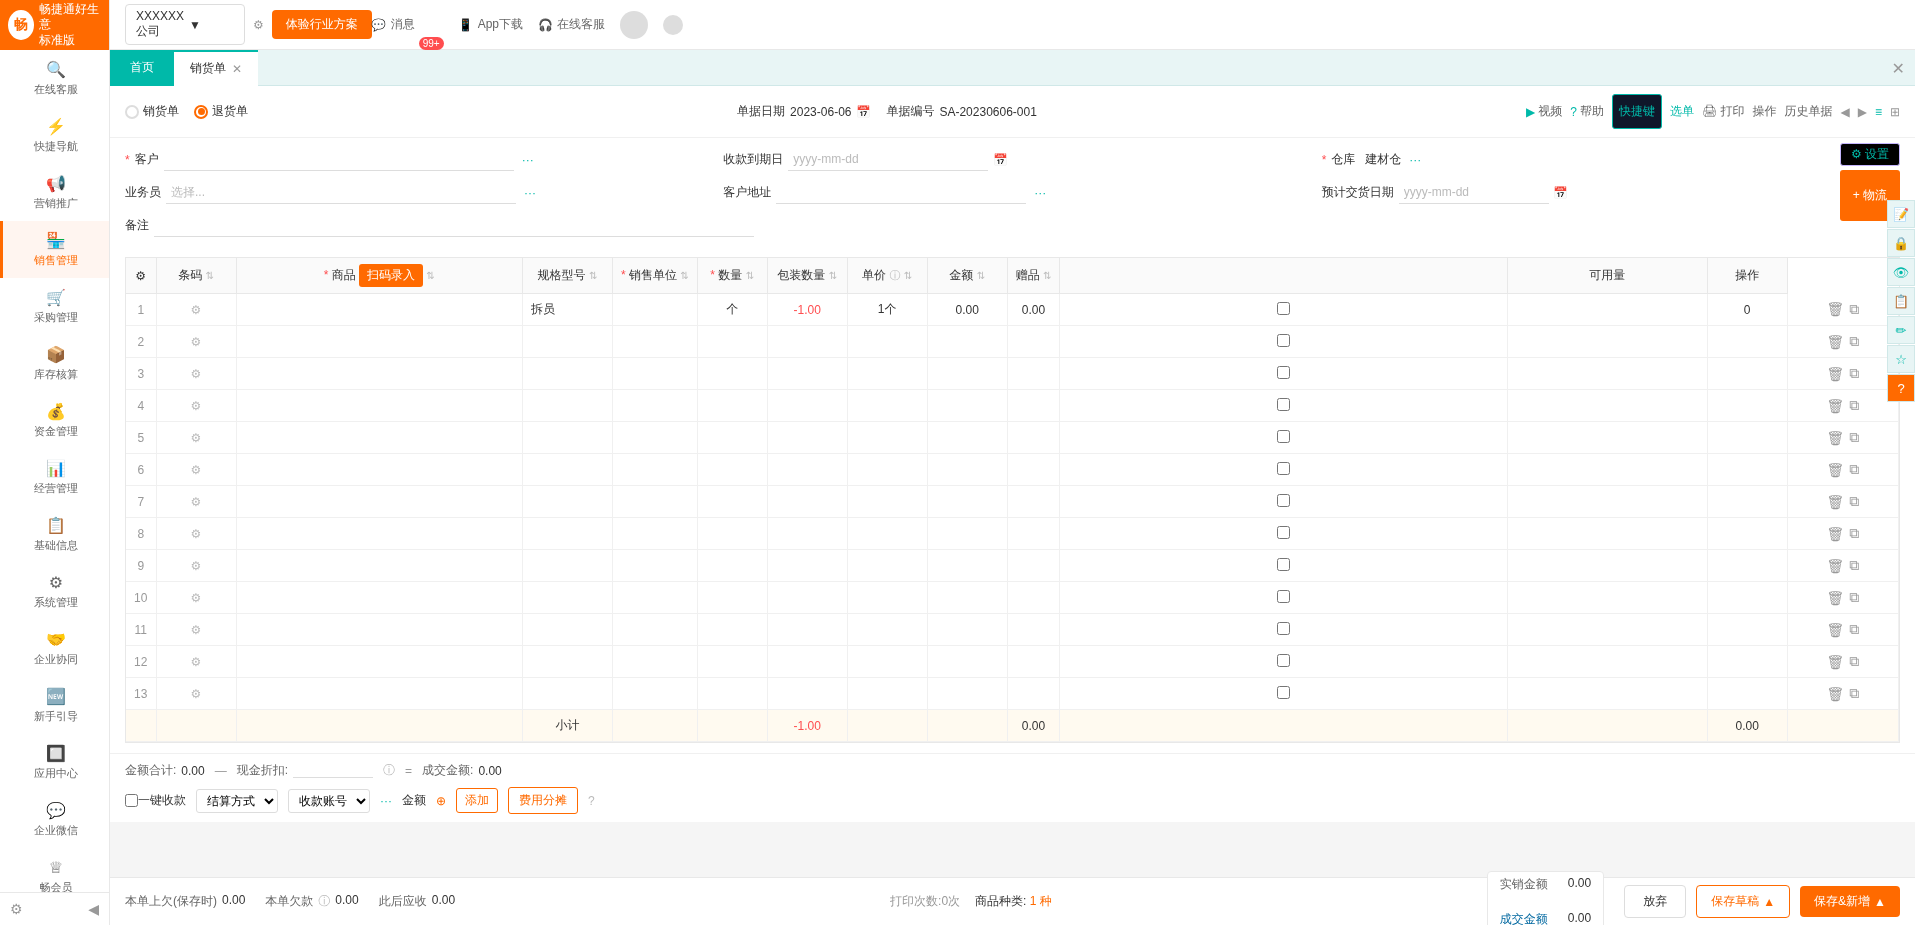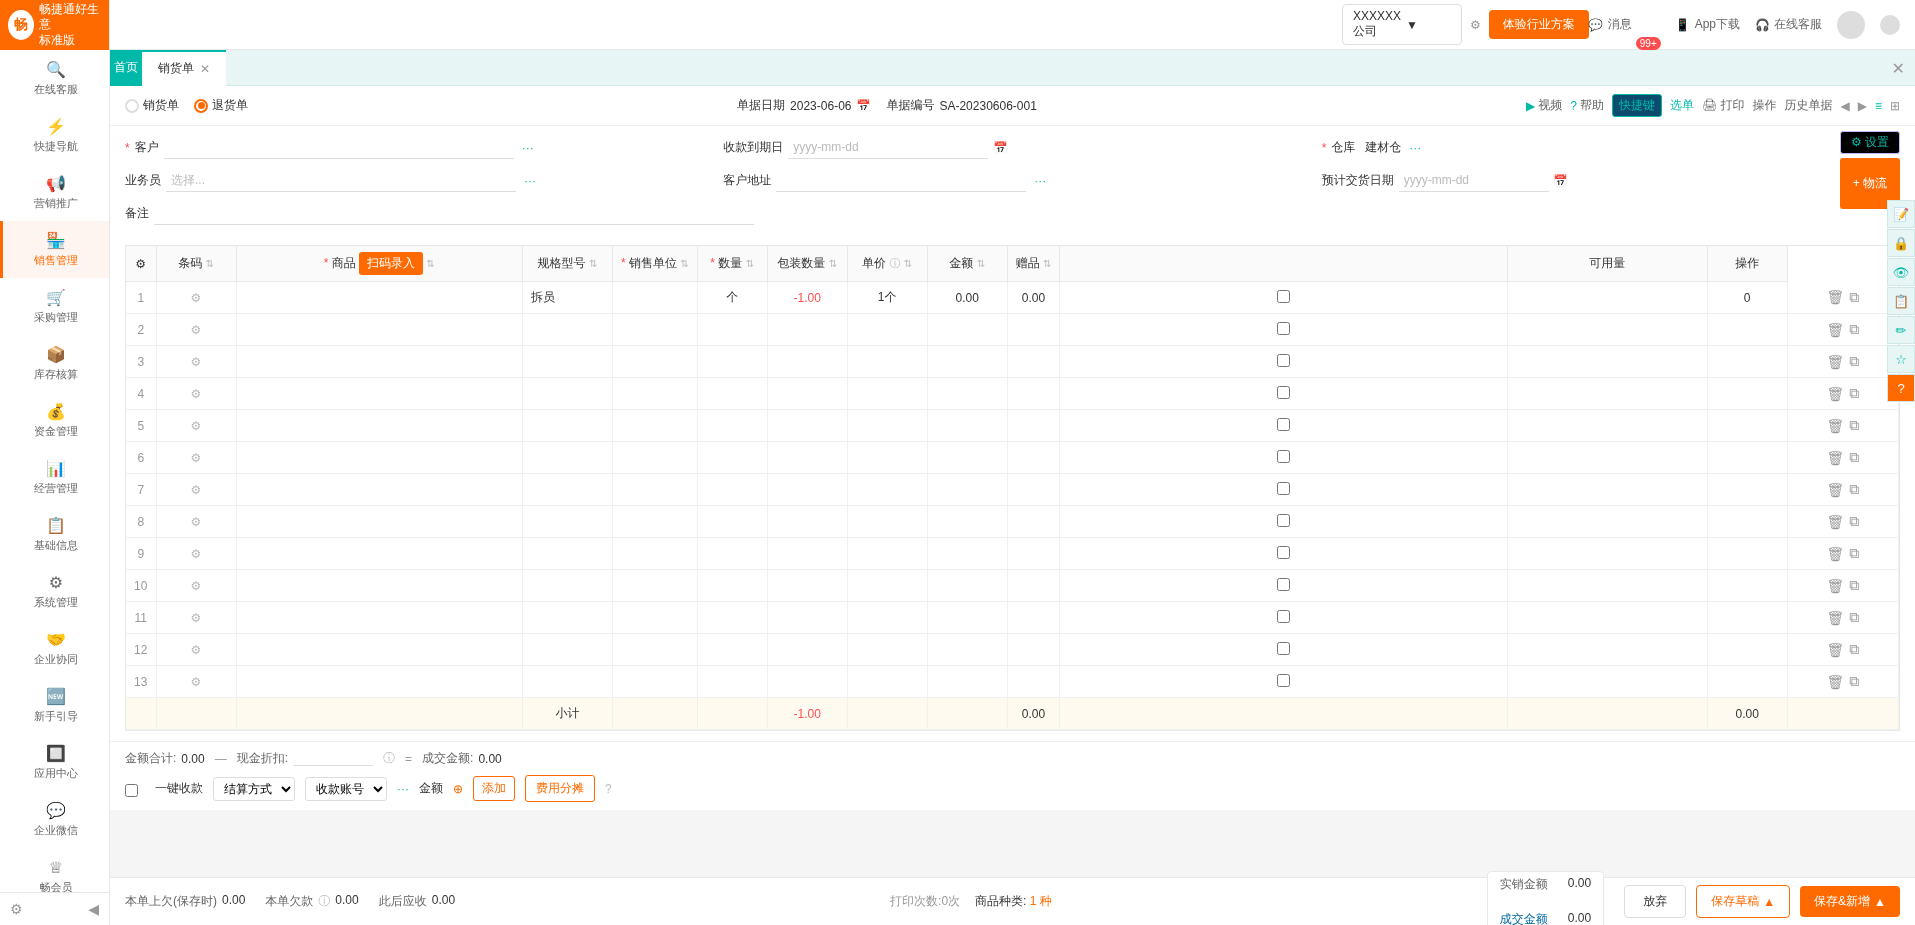--- a/index.html
+++ b/index.html
@@ -29,21 +29,21 @@
     .sidebar-bottom {
       display: flex; align-items: center; justify-content: space-between;
       padding: 8px 10px; border-top: 1px solid #e8e8e8;
     }
     .sidebar-bottom-icon { color: #999; cursor: pointer; font-size: 14px; }
 
     
     .topbar {
       position: fixed; left: 110px; top: 0; right: 0; height: 50px;
       background: #fff; border-bottom: 1px solid #e8e8e8;
-      display: flex; align-items: center; justify-content: flex-end; padding: 0 15px;
+      display: flex; align-items: center; justify-content: flex-start; padding: 0 15px;
       z-index: 100;
     }
     .topbar-left { display: flex; align-items: center; gap: 8px; }
     .company-select {
       display: flex; align-items: center; gap: 5px;
       border: 1px solid #ddd; border-radius: 4px; padding: 4px 10px; cursor: pointer;
       background: #fff; min-width: 120px;
     }
     .company-select span { flex: 1; }
     .topbar-btn {
@@ -60,21 +60,21 @@
       position: fixed; left: 110px; top: 50px; right: 0; height: 36px;
       background: #e8f5f5; border-bottom: 1px solid #d0e8e8;
       display: flex; align-items: center; padding: 0 0; z-index: 99;
     }
     .tab {
       display: flex; align-items: center; gap: 6px; padding: 0 16px;
       height: 36px; cursor: pointer; color: #666; font-size: 13px;
     }
     .tab.active { background: #fff; color: #333; border-top: 2px solid #00b9a9; }
     .tab-close { color: #999; font-size: 12px; cursor: pointer; }
-    .tab-home { background: #00b9a9; color: #fff; padding: 0 4px; }
+    .tab-home { background: #00b9a9; color: #fff; padding: 0 20px; }
 
     
     .main-content {
       position: fixed; left: 110px; top: 86px; right: 0; bottom: 0;
       background: #f5f5f5; overflow-y: auto;
     }
     .form-container {
       background: #fff; margin: 0; padding: 0;
     }
 
@@ -126,21 +126,21 @@
     .subtotal-row td { background: #fffaf0; font-weight: 500; border-top: 1px solid #e8e8e8; }
 
     
     .form-footer { background: #fff; padding: 8px 15px; border-top: 1px solid #f0f0f0; }
     .footer-calc { display: flex; align-items: center; gap: 10px; margin-bottom: 8px; }
     .footer-calc-item { display: flex; align-items: center; gap: 5px; }
     .calc-label { color: #666; }
     .calc-val { color: #333; }
     .calc-eq { color: #999; }
     .payment-row { display: flex; align-items: center; gap: 10px; }
-    .checkbox-item { display: flex; align-items: flex-end; gap: 17px; cursor: pointer; }
+    .checkbox-item { display: flex; align-items: center; gap: 0; cursor: pointer; }
     .select-like { border: 1px solid #ddd; border-radius: 3px; padding: 3px 6px; cursor: pointer; background: #fff; }
     .add-btn { background: #fff; border: 1px solid #ff6a00; color: #ff6a00; border-radius: 3px; padding: 3px 8px; cursor: pointer; }
     .expense-btn { background: #fff; border: 1px solid #ff6a00; color: #ff6a00; border-radius: 3px; padding: 4px 10px; cursor: pointer; }
 
     
     .bottom-bar {
       position: fixed; bottom: 0; left: 110px; right: 0; height: 48px;
       background: #fff; border-top: 1px solid #e8e8e8;
       display: flex; align-items: center; justify-content: space-between; padding: 0 15px;
       z-index: 100;
@@ -321,21 +321,21 @@
           <span style="color:#999;">📅</span>
         </div>
         <div class="form-field-inline">
           <span>单据编号</span>
           <span style="color:#333;">SA-20230606-001</span>
         </div>
       </div>
       <div class="form-header-actions">
         <span class="header-action-btn"><span class="icon">▶</span> 视频</span>
         <span class="header-action-btn"><span class="icon">?</span> 帮助</span>
-        <span class="header-action-btn" style="background:#0c4a6e;border:1px solid #00b9a9;color:#00b9a9;border-radius:3px;padding:2px 6px;">快捷键</span>
+        <span class="header-action-btn" style="background:#0f172a;border:1px solid #00b9a9;color:#00b9a9;border-radius:3px;padding:8px 6px;">快捷键</span>
         <span class="header-action-btn" style="color:#00b9a9;">选单</span>
         <span class="header-action-btn">🖨 打印</span>
         <span class="header-action-btn">操作</span>
         <span class="header-action-btn">历史单据</span>
         <span style="color:#999;cursor:pointer;">◀</span>
         <span style="color:#999;cursor:pointer;">▶</span>
         <span style="color:#00b9a9;cursor:pointer;">≡</span>
         <span style="color:#999;cursor:pointer;">⊞</span>
       </div>
     </div>

